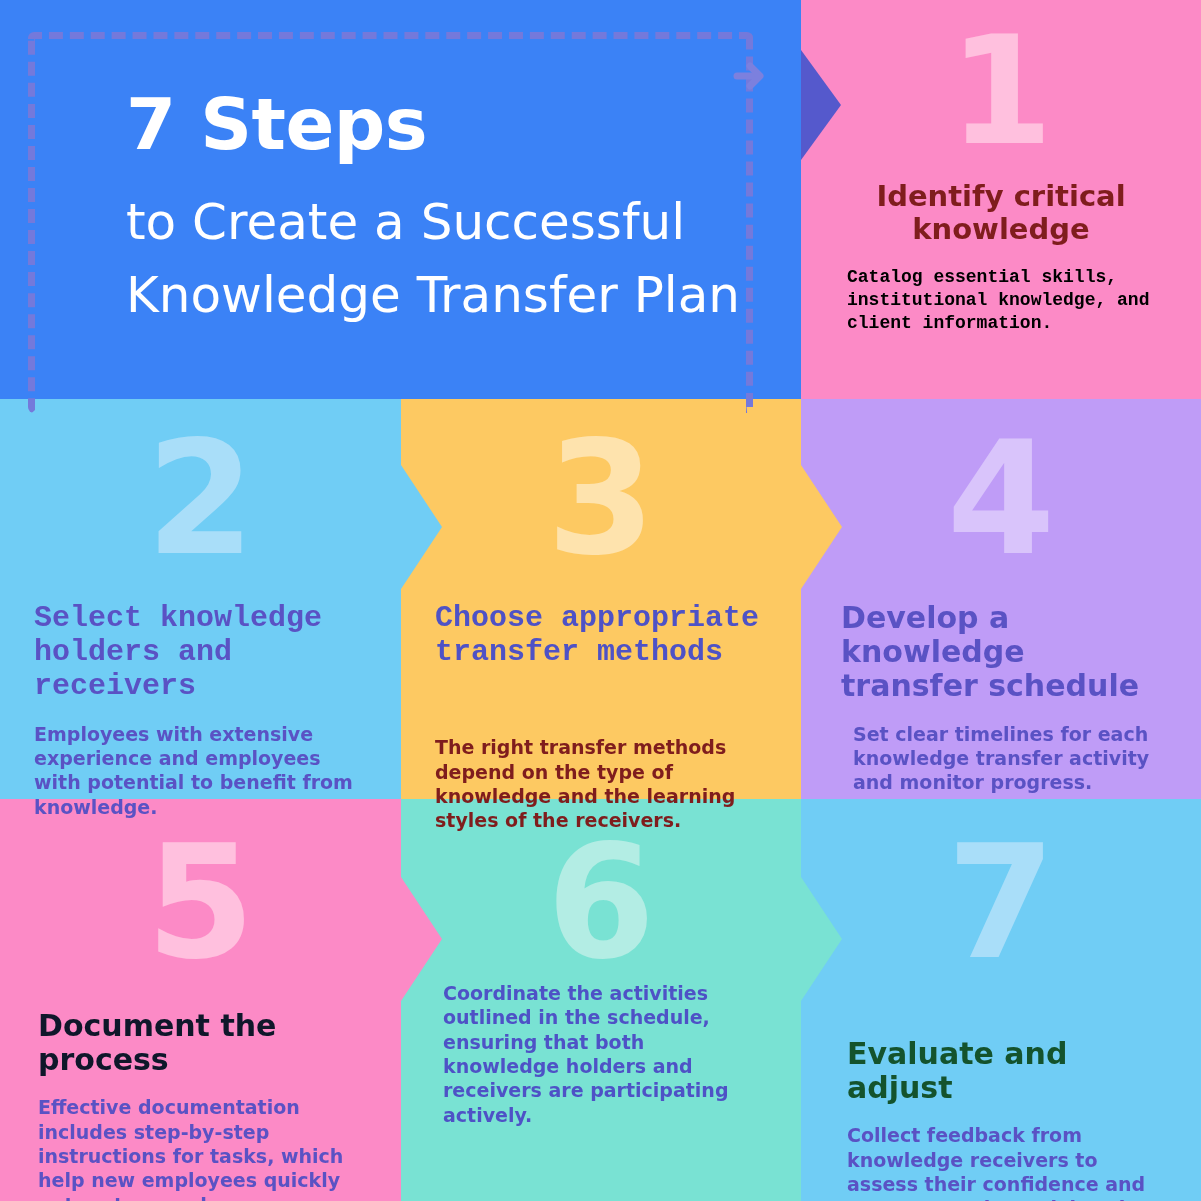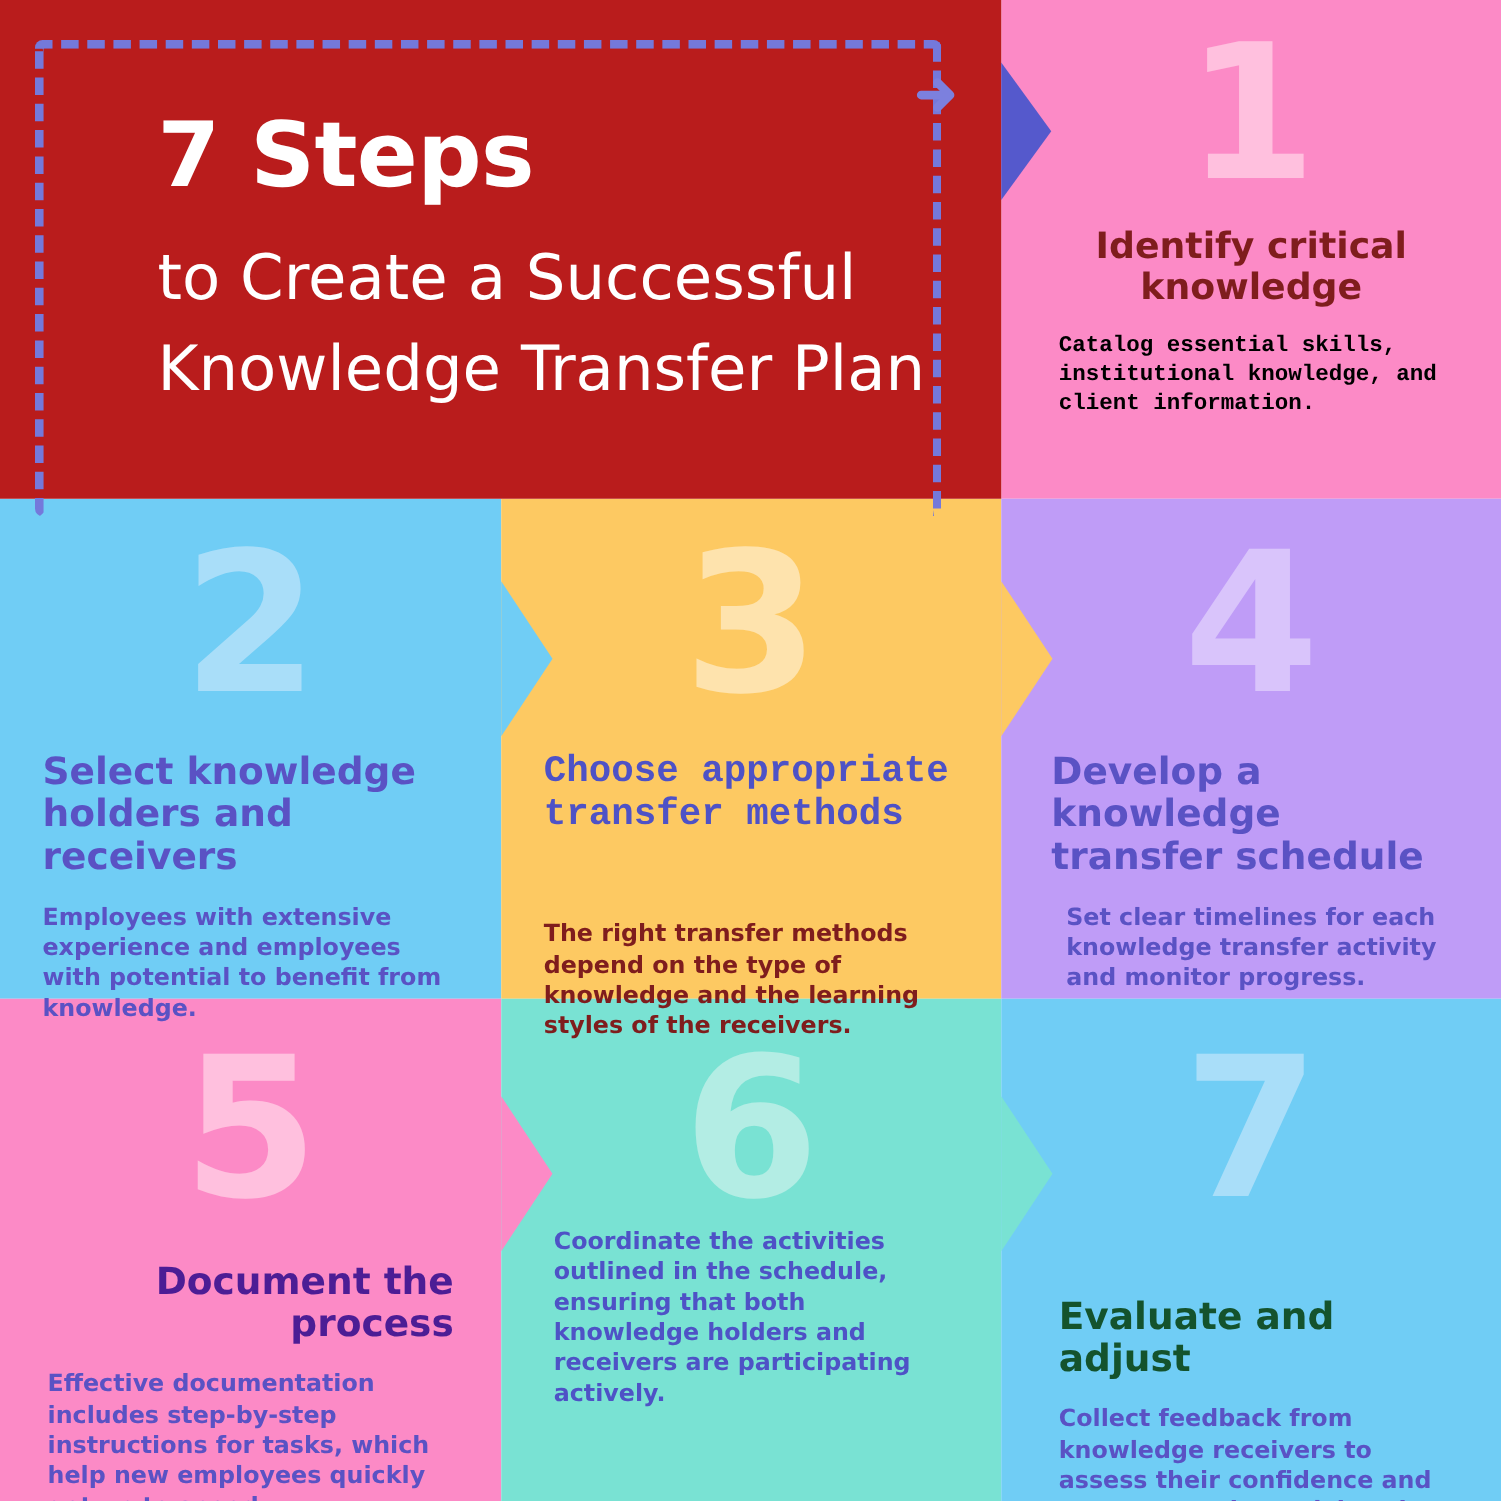--- a/index.html
+++ b/index.html
@@ -16,21 +16,21 @@
     display: grid;
     grid-template-columns: 401px 400px 400px;
     grid-template-rows: 399px 400px 402px;
   }
 
   
   .header {
     grid-column: 1 / span 2;
     grid-row: 1;
     position: relative;
-    background: #b91c1c;
+    background: #3b82f6;
     overflow: visible;
     z-index: 5;
   }
   .header-dash {
     position: absolute;
     left: 28px;
     top: 32px;
     right: 48px;
     bottom: -14px;
     border: 7px dashed #7479db;
@@ -138,41 +138,41 @@
   .p1 { grid-column: 3; grid-row: 1; background: #fc8ac6; padding: 0 46px; }
   .p1 .big-number { color: #ffc0de; font-size: 150px; margin-top: 16px; }
   .p1 .step-title {
     color: #7f1d1d; text-align: center; font-size: 29px; margin-top: 14px; margin-bottom: 20px;
   }
   .p1 .step-desc { color: #000000; text-align: left; font-size: 18px; font-family: Liberation Mono, monospace; }
 
   
   .p2 { grid-column: 1; grid-row: 2; background: #70cdf5; }
   .p2 .big-number { color: #a9def9; margin-top: 22px; }
-  .p2 .step-title { color: #5a52c4; margin-top: 24px; }
+  .p2 .step-title { color: #5a52c4; margin-top: 24px; font-family: Liberation Mono, monospace; }
   .p2 .step-desc { color: #5a52c4; }
   .p2 .chev { border-left: 41px solid #70cdf5; }
 
   
   .p3 { grid-column: 2; grid-row: 2; background: #fdc962; }
   .p3 .big-number { color: #fee3ad; margin-top: 22px; }
   .p3 .step-title { color: #4e52c6; margin-top: 24px; font-family: Liberation Mono, monospace; }
   .p3 .step-desc { color: #7f1d1d; margin-top: 48px; }
   .p3 .chev { border-left: 41px solid #fdc962; }
 
   
   .p4 { grid-column: 3; grid-row: 2; padding: 0 40px; background: #bf9cf7; }
   .p4 .big-number { color: #d9c4fb; margin-top: 22px; }
   .p4 .step-title { color: #5a52c4; margin-top: 24px; }
   .p4 .step-desc { color: #5a52c4; margin-left: 12px; }
 
   
   .p5 { grid-column: 1; grid-row: 3; padding: 0 38px; background: #fc8ac6; }
   .p5 .big-number { color: #ffc0de; margin-top: 26px; }
-  .p5 .step-title { color: #4c1d95; margin-top: 28px; text-align: right; }
+  .p5 .step-title { color: #0f172a; margin-top: 28px; }
   .p5 .step-desc { color: #5a52c4; }
   .p5 .chev { border-left: 41px solid #fc8ac6; top: 78px; }
 
   
   .p6 { grid-column: 2; grid-row: 3; padding: 0 42px; background: #79e2d3; }
   .p6 .big-number { color: #b3ede4; margin-top: 26px; }
   .p6 .step-title { color: #4e52c6; margin-top: 40px; }
   .p6 .step-desc { color: #4e52c6; }
   .p6 .chev { border-left: 41px solid #79e2d3; top: 78px; }
 

